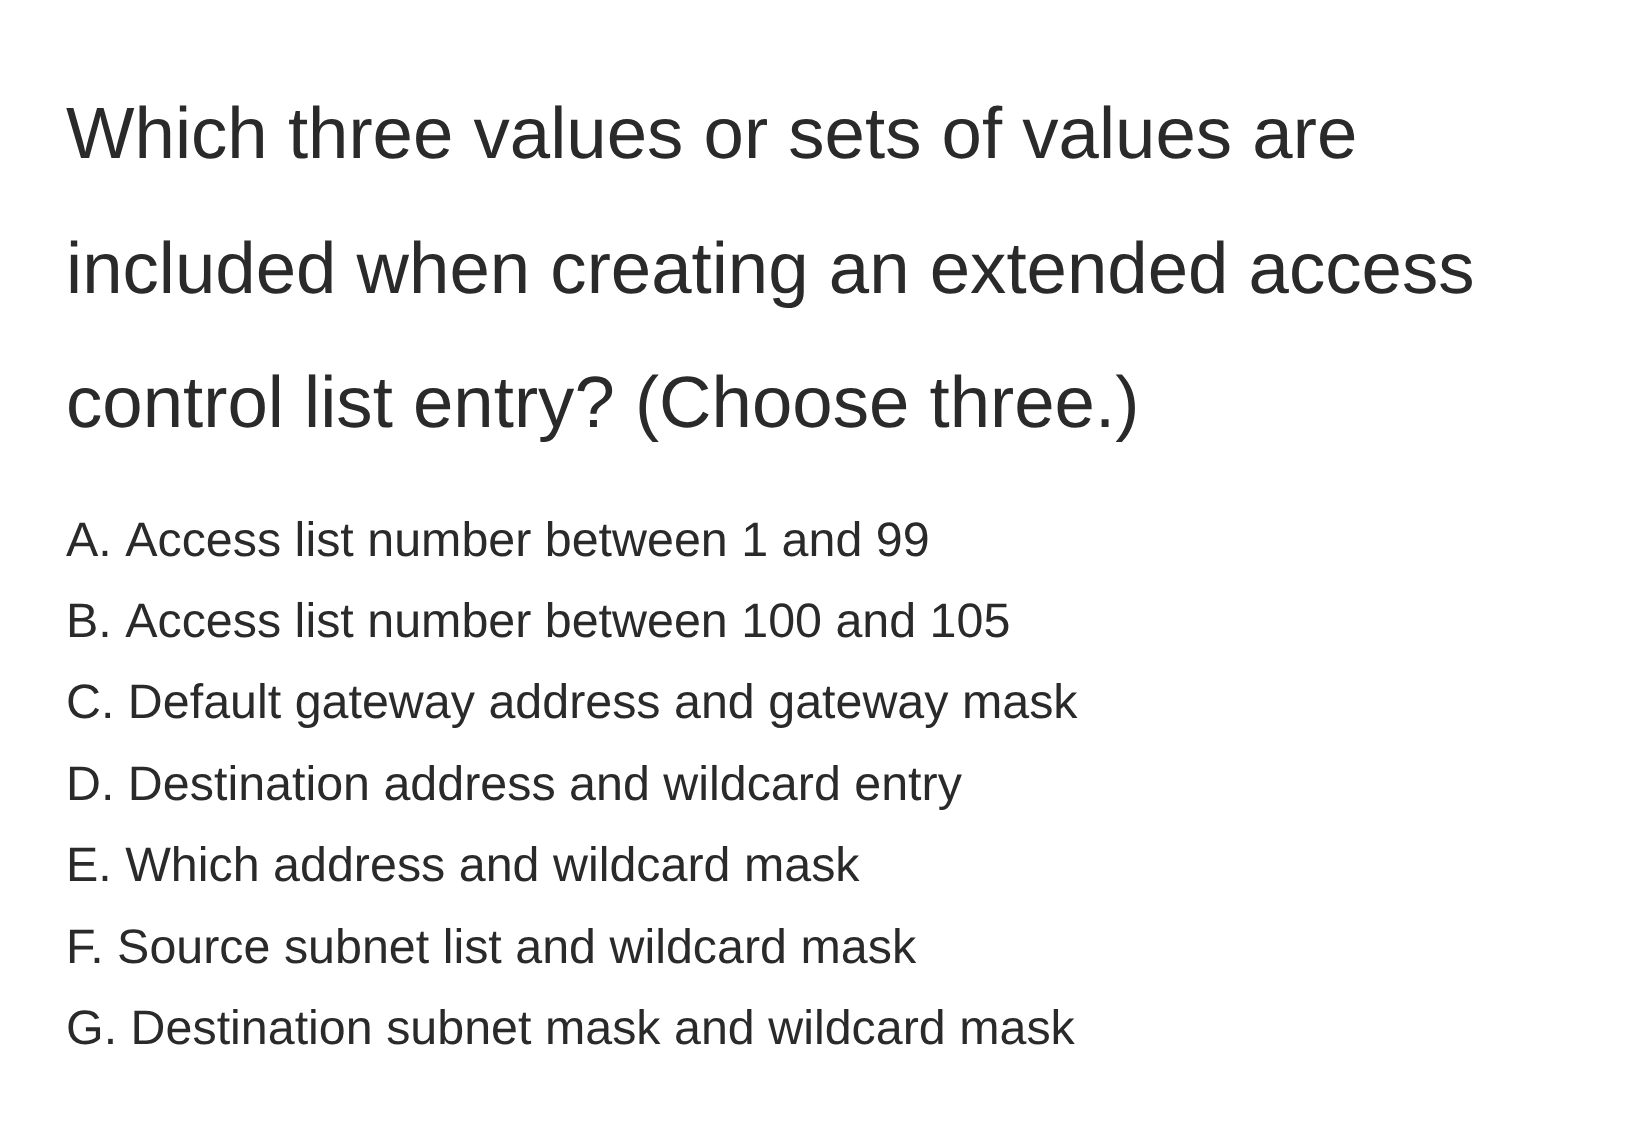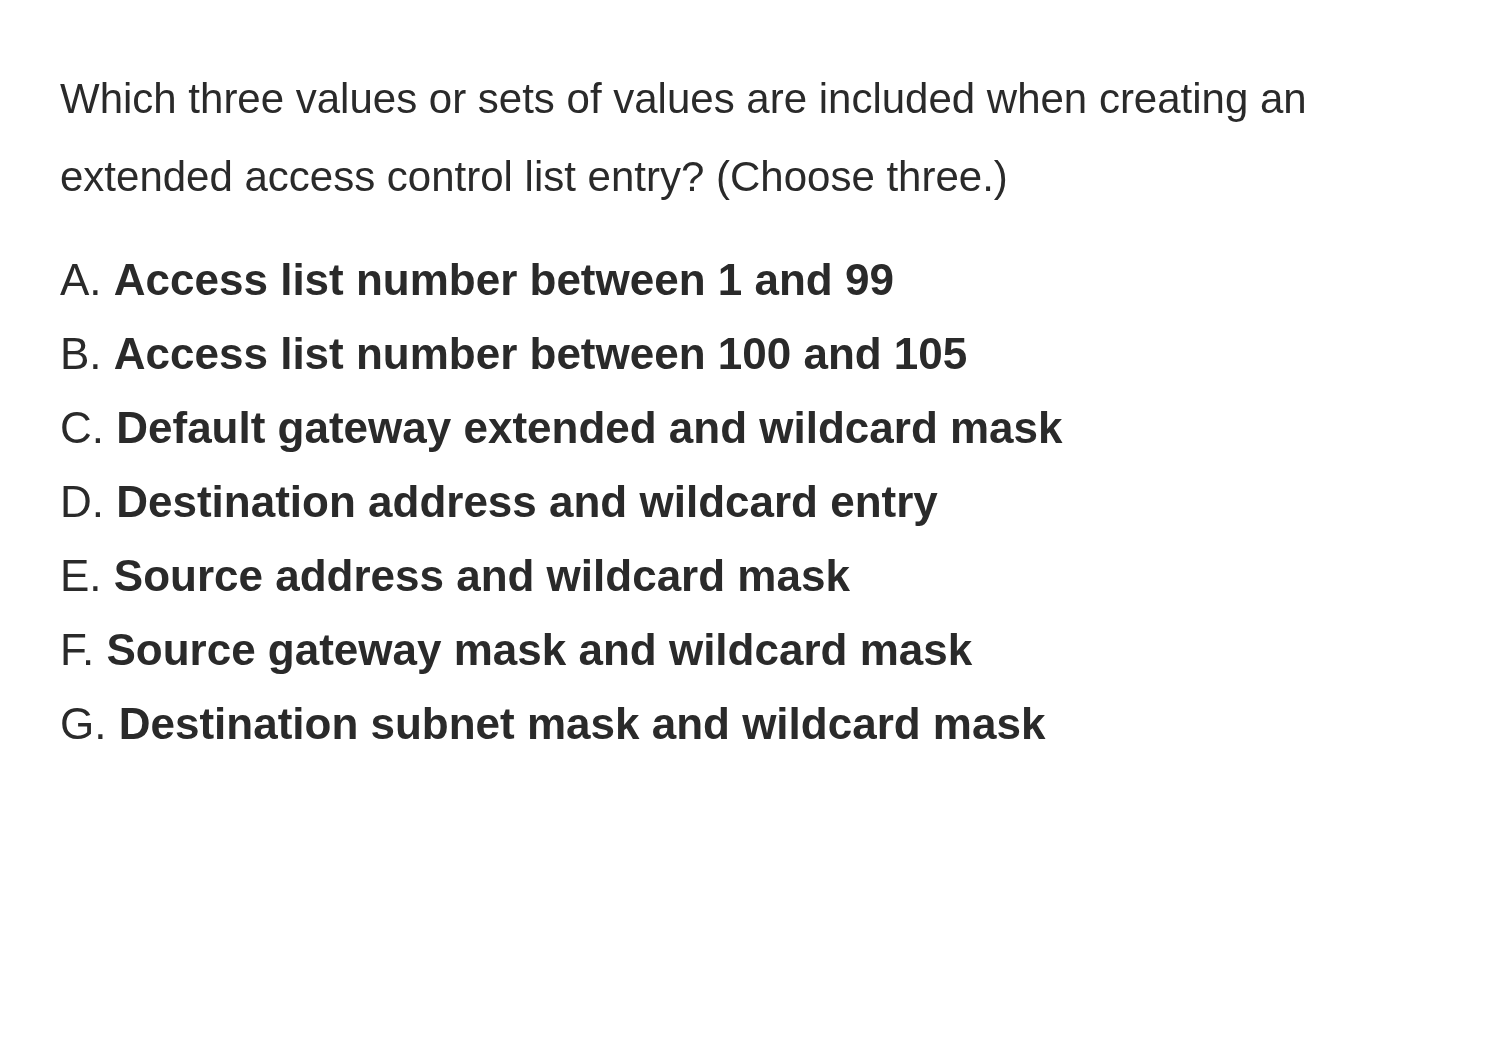--- a/index.html
+++ b/index.html
@@ -9,70 +9,69 @@
   }
   body {
     width: 1500px;
     height: 1040px;
     background: #ffffff;
     font-family: -apple-system, BlinkMacSystemFont, "Segoe UI", Helvetica, Arial, sans-serif;
     color: #2a2a2a;
     padding: 60px 60px 0 60px;
   }
   .question {
-    font-size: 42px;
+    font-size: 66px;
     line-height: 1.85;
     font-weight: 400;
     margin-bottom: 28px;
   }
   .options {
     display: flex;
     flex-direction: column;
   }
   .option {
     font-size: 44px;
     line-height: 1.68;
     font-weight: 400;
     display: flex;
   }
   .option-letter {
     white-space: pre;
   }
   .option-text {
     flex: 1;
-    font-weight: bold;
   }
 </style>
 </head>
 <body>
 
 <div class="question">Which three values or sets of values are included when creating an extended access control list entry? (Choose three.)</div>
 
 <div class="options">
   <div class="option">
     <span class="option-letter">A. </span>
     <span class="option-text">Access list number between 1 and 99</span>
   </div>
   <div class="option">
     <span class="option-letter">B. </span>
     <span class="option-text">Access list number between 100 and 105</span>
   </div>
   <div class="option">
     <span class="option-letter">C. </span>
-    <span class="option-text">Default gateway extended and wildcard mask</span>
+    <span class="option-text">Default gateway address and gateway mask</span>
   </div>
   <div class="option">
     <span class="option-letter">D. </span>
     <span class="option-text">Destination address and wildcard entry</span>
   </div>
   <div class="option">
     <span class="option-letter">E. </span>
-    <span class="option-text">Source address and wildcard mask</span>
+    <span class="option-text">Which address and wildcard mask</span>
   </div>
   <div class="option">
     <span class="option-letter">F. </span>
-    <span class="option-text">Source gateway mask and wildcard mask</span>
+    <span class="option-text">Source subnet list and wildcard mask</span>
   </div>
   <div class="option">
     <span class="option-letter">G. </span>
     <span class="option-text">Destination subnet mask and wildcard mask</span>
   </div>
 </div>
 
 </body></html>

